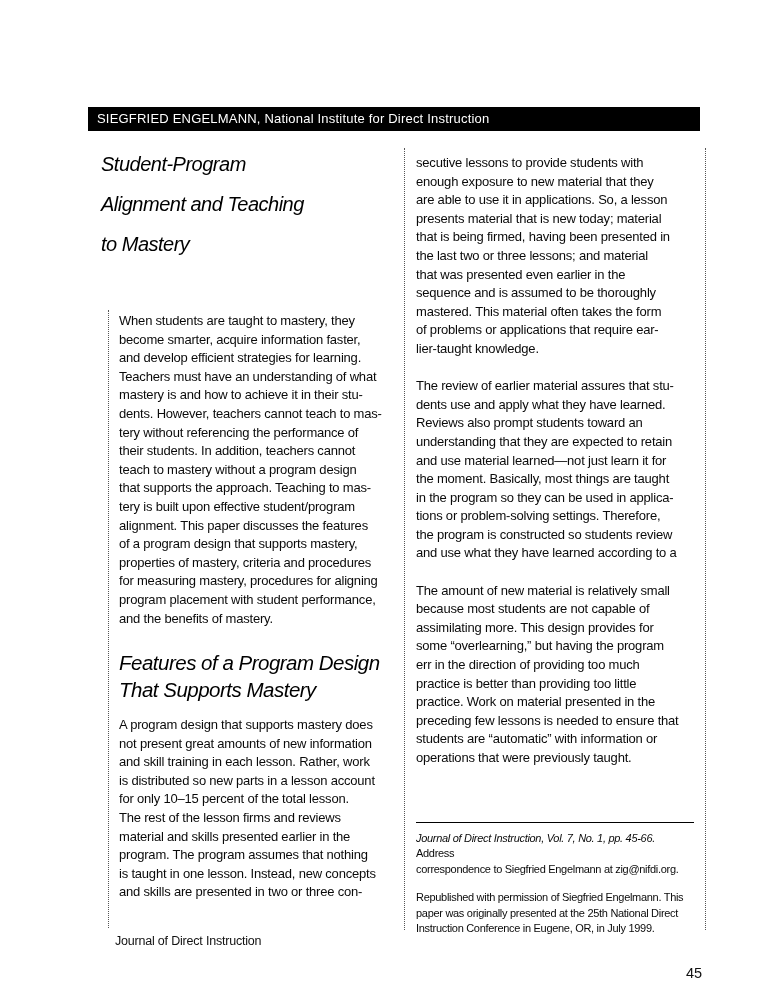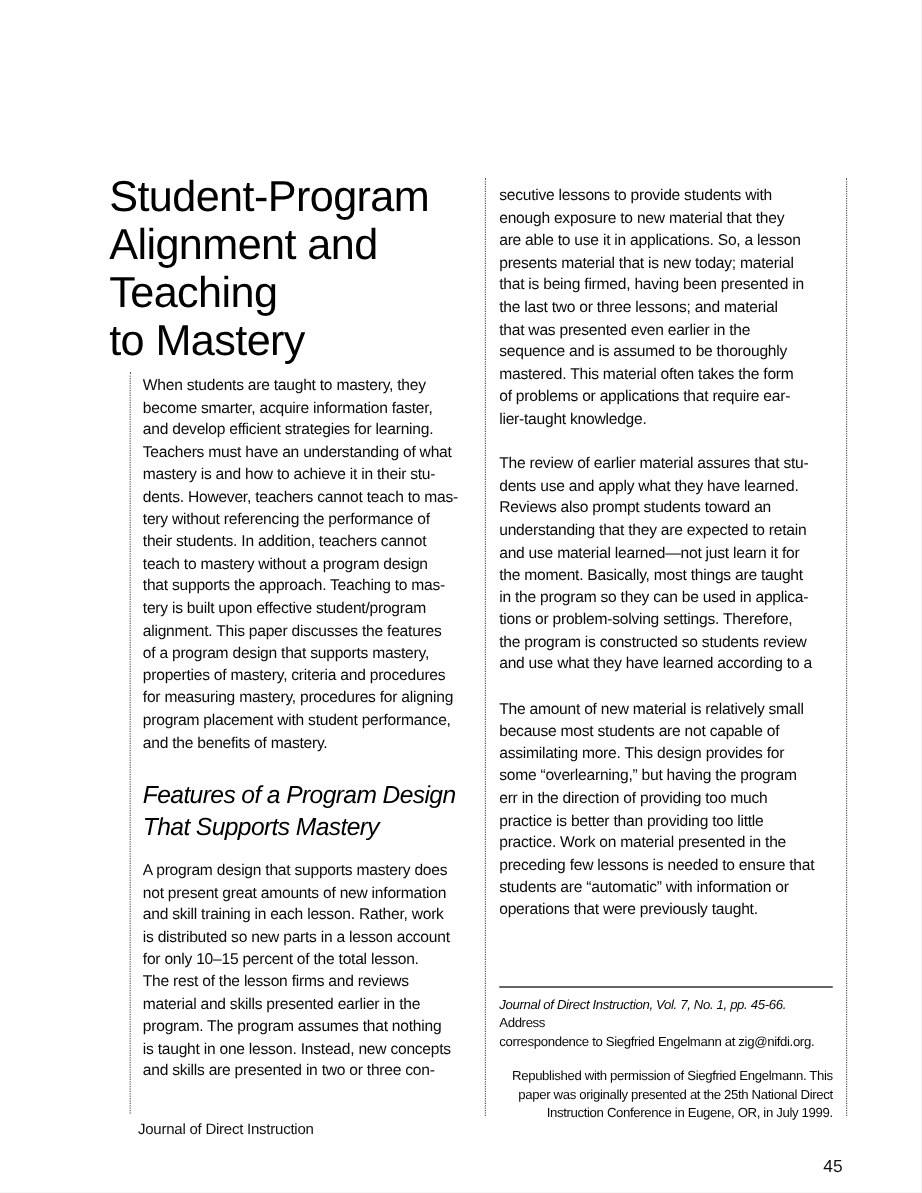--- a/index.html
+++ b/index.html
@@ -20,24 +20,25 @@
     background: #000;
     color: #fff;
     font-size: 13px;
     line-height: 24px;
     padding-left: 9px;
     letter-spacing: 0.2px;
     white-space: nowrap;
   }
   .article-title {
     position: absolute;
-    left: 91px; top: 144px;
+    left: 101px; top: 144px;
     width: 312px;
+    font-style: italic;
     font-weight: 400;
-    font-size: 36px;
+    font-size: 20px;
     line-height: 40px;
     letter-spacing: -0.5px;
     white-space: pre-line;
     color: #000;
   }
   .left-col {
     position: absolute;
     left: 108px; top: 310px;
     width: 294px; height: 618px;
     border-left: 1px dotted #555;
@@ -77,39 +78,42 @@
   }
   .footnote {
     margin-top: 8px;
     font-size: 11px;
     line-height: 15.5px;
     letter-spacing: -0.3px;
     white-space: pre-line;
     color: #0a0a0a;
   }
   .footnote .it { font-style: italic; }
-  .footnote.second { margin-top: 13px; text-align: right; }
+  .footnote.second { margin-top: 13px; }
   .footer-journal {
     position: absolute;
     left: 115px; top: 934px;
     font-size: 12.5px;
     letter-spacing: -0.2px;
   }
   .footer-page {
     position: absolute;
     left: 686px; top: 946px;
     font-size: 14.5px;
     margin-top: 19px;
   }
 </style>
 </head>
 <body>
 
 <div class="page">
 
+  <div class="author-bar">
+    <span>SIEGFRIED ENGELMANN, National Institute for Direct Instruction</span>
+  </div>
 
   <h1 class="article-title">Student-Program
 Alignment and Teaching
 to Mastery</h1>
 
   <div class="left-col">
     <p class="body-text">When students are taught to mastery, they
 become smarter, acquire information faster,
 and develop efficient strategies for learning.
 Teachers must have an understanding of what

